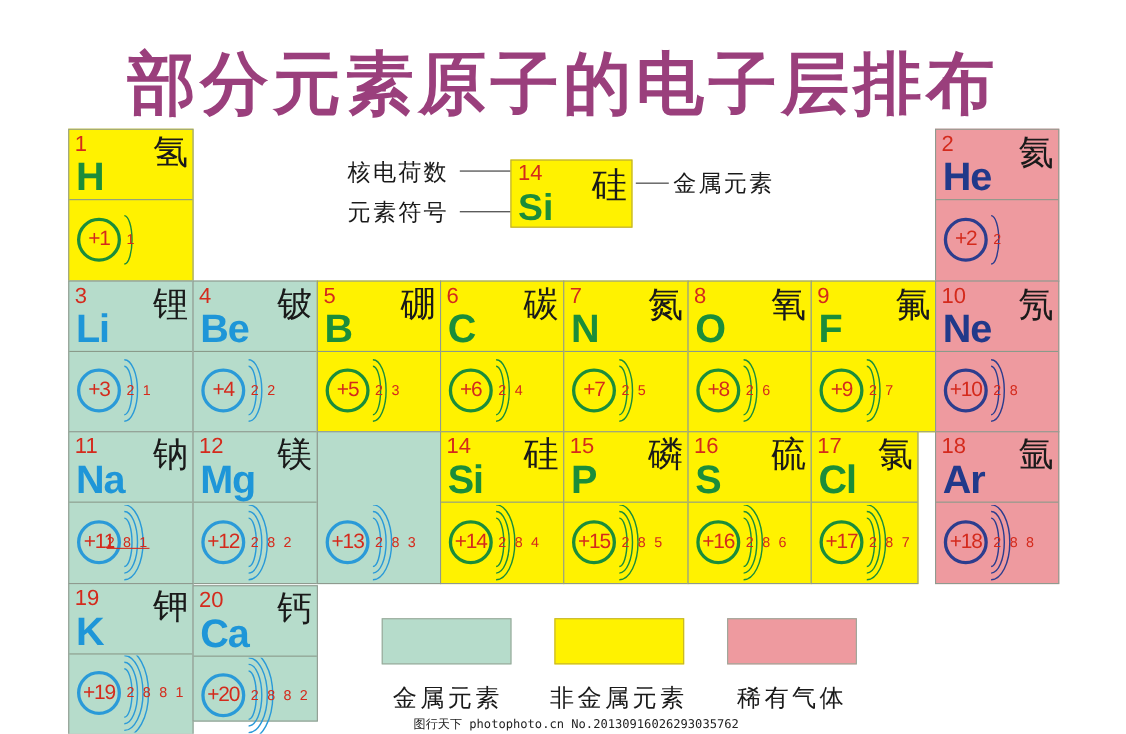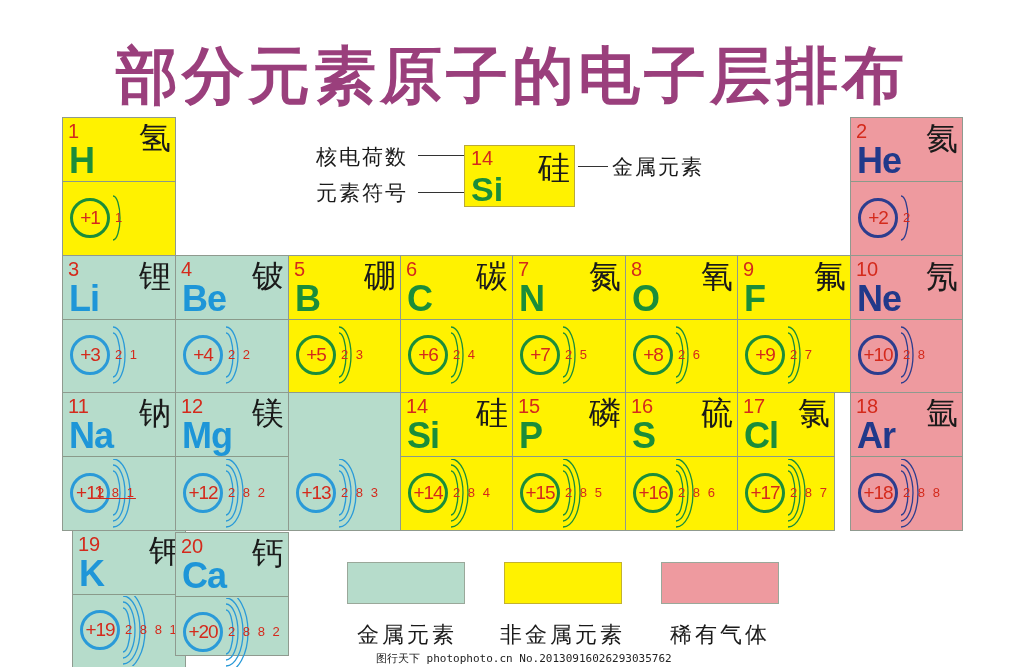--- a/index.html
+++ b/index.html
@@ -352,21 +352,21 @@
       <div class="bottom" style="top:64px;">
         <div class="nucleus" style="top:15.5px;">+18</div>
         <svg class="arcs" width="40" height="70" viewBox="0 0 40 70" style="left:48px;top:1.5px;">
           <path d="M 2 12 A 7 22 0 0 1 2 56" fill="none" stroke="#2c3d8e" stroke-width="1.3"></path>
           <path d="M 2 6 A 12 28 0 0 1 2 62" fill="none" stroke="#2c3d8e" stroke-width="1.3"></path>
           <path d="M 2 0 A 17 34 0 0 1 2 68" fill="none" stroke="#2c3d8e" stroke-width="1.3"></path>
         </svg>
         <span class="shells" style="left:52px;top:27.5px;">2 8 8</span>
       </div>
     </div>
-    <div class="cell metal" style="left: 72px; top: 530px; width: 114px; height: 138px;">
+    <div class="cell metal" style="left: 62px; top: 530px; width: 114px; height: 138px;">
       <div class="top" style="height:64px;">
         <span class="num">19</span>
         <span class="sym">K</span>
         <span class="cn">钾</span>
       </div>
       <div class="bottom" style="top:64px;">
         <div class="nucleus" style="top:15px;">+19</div>
         <svg class="arcs" width="40" height="70" viewBox="0 0 40 70" style="left:48px;top:1px;">
           <path d="M 2 12 A 7 22 0 0 1 2 56" fill="none" stroke="#2a9ad8" stroke-width="1.3"></path>
           <path d="M 2 6 A 12 28 0 0 1 2 62" fill="none" stroke="#2a9ad8" stroke-width="1.3"></path>

